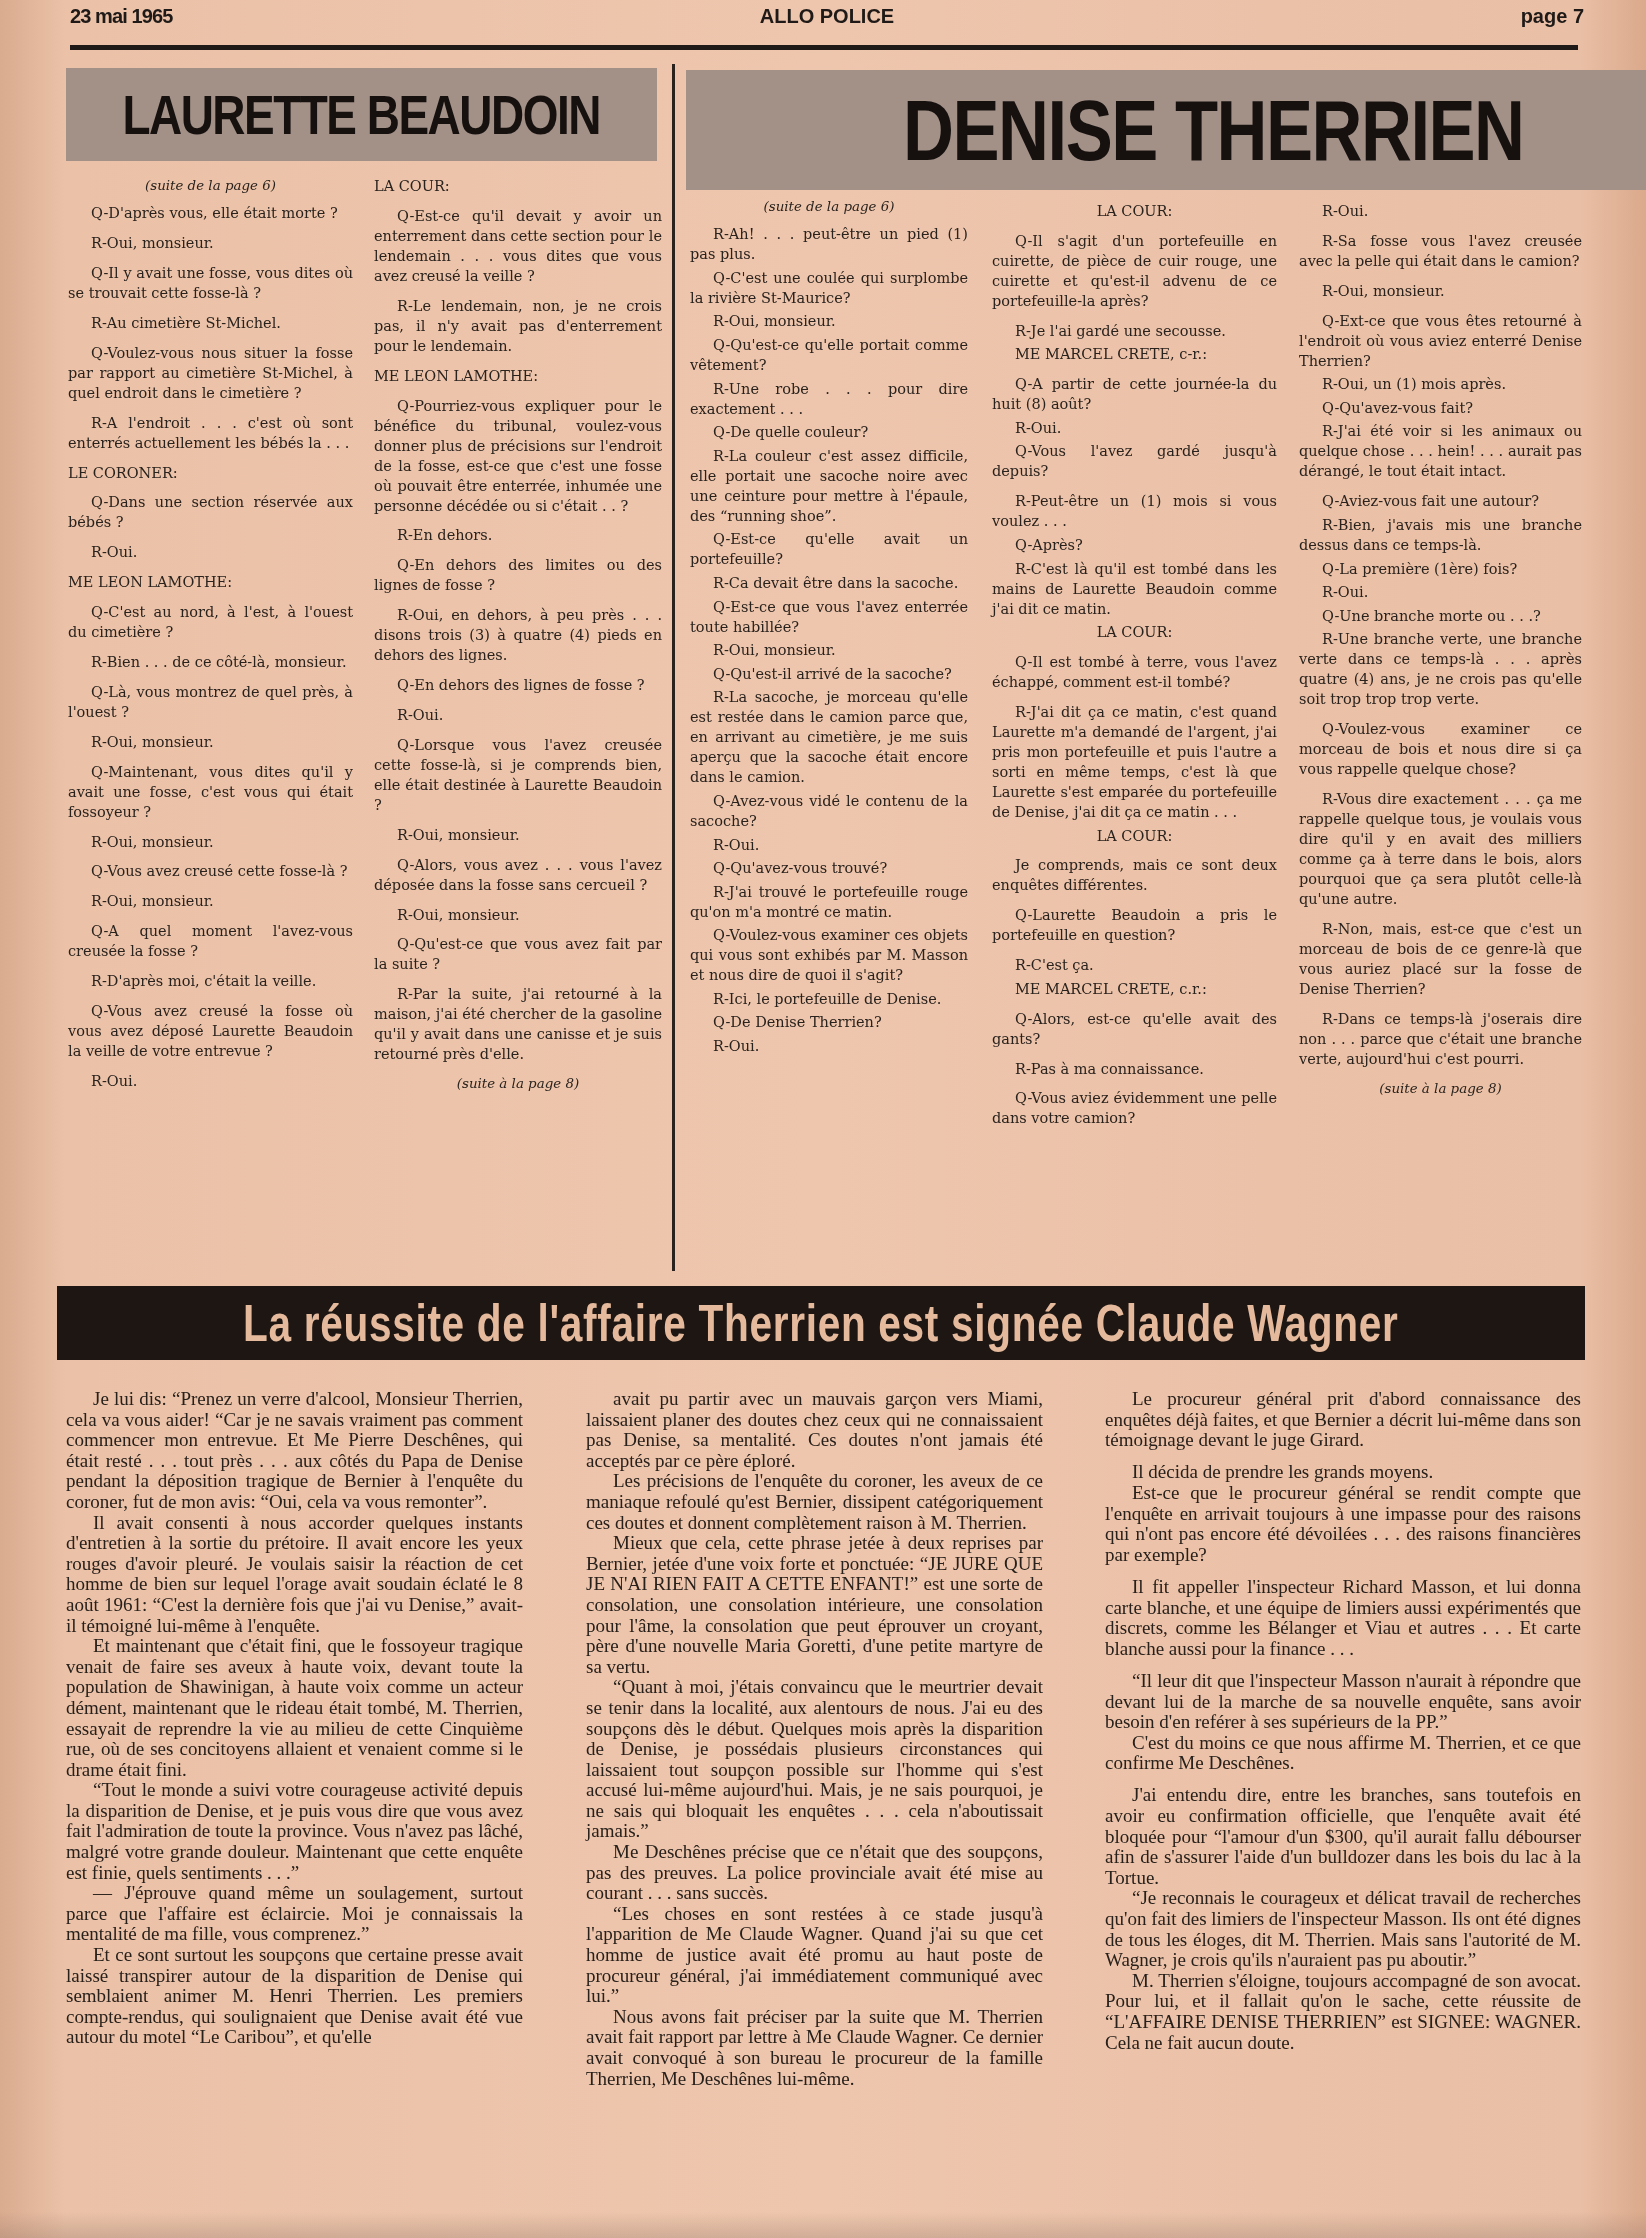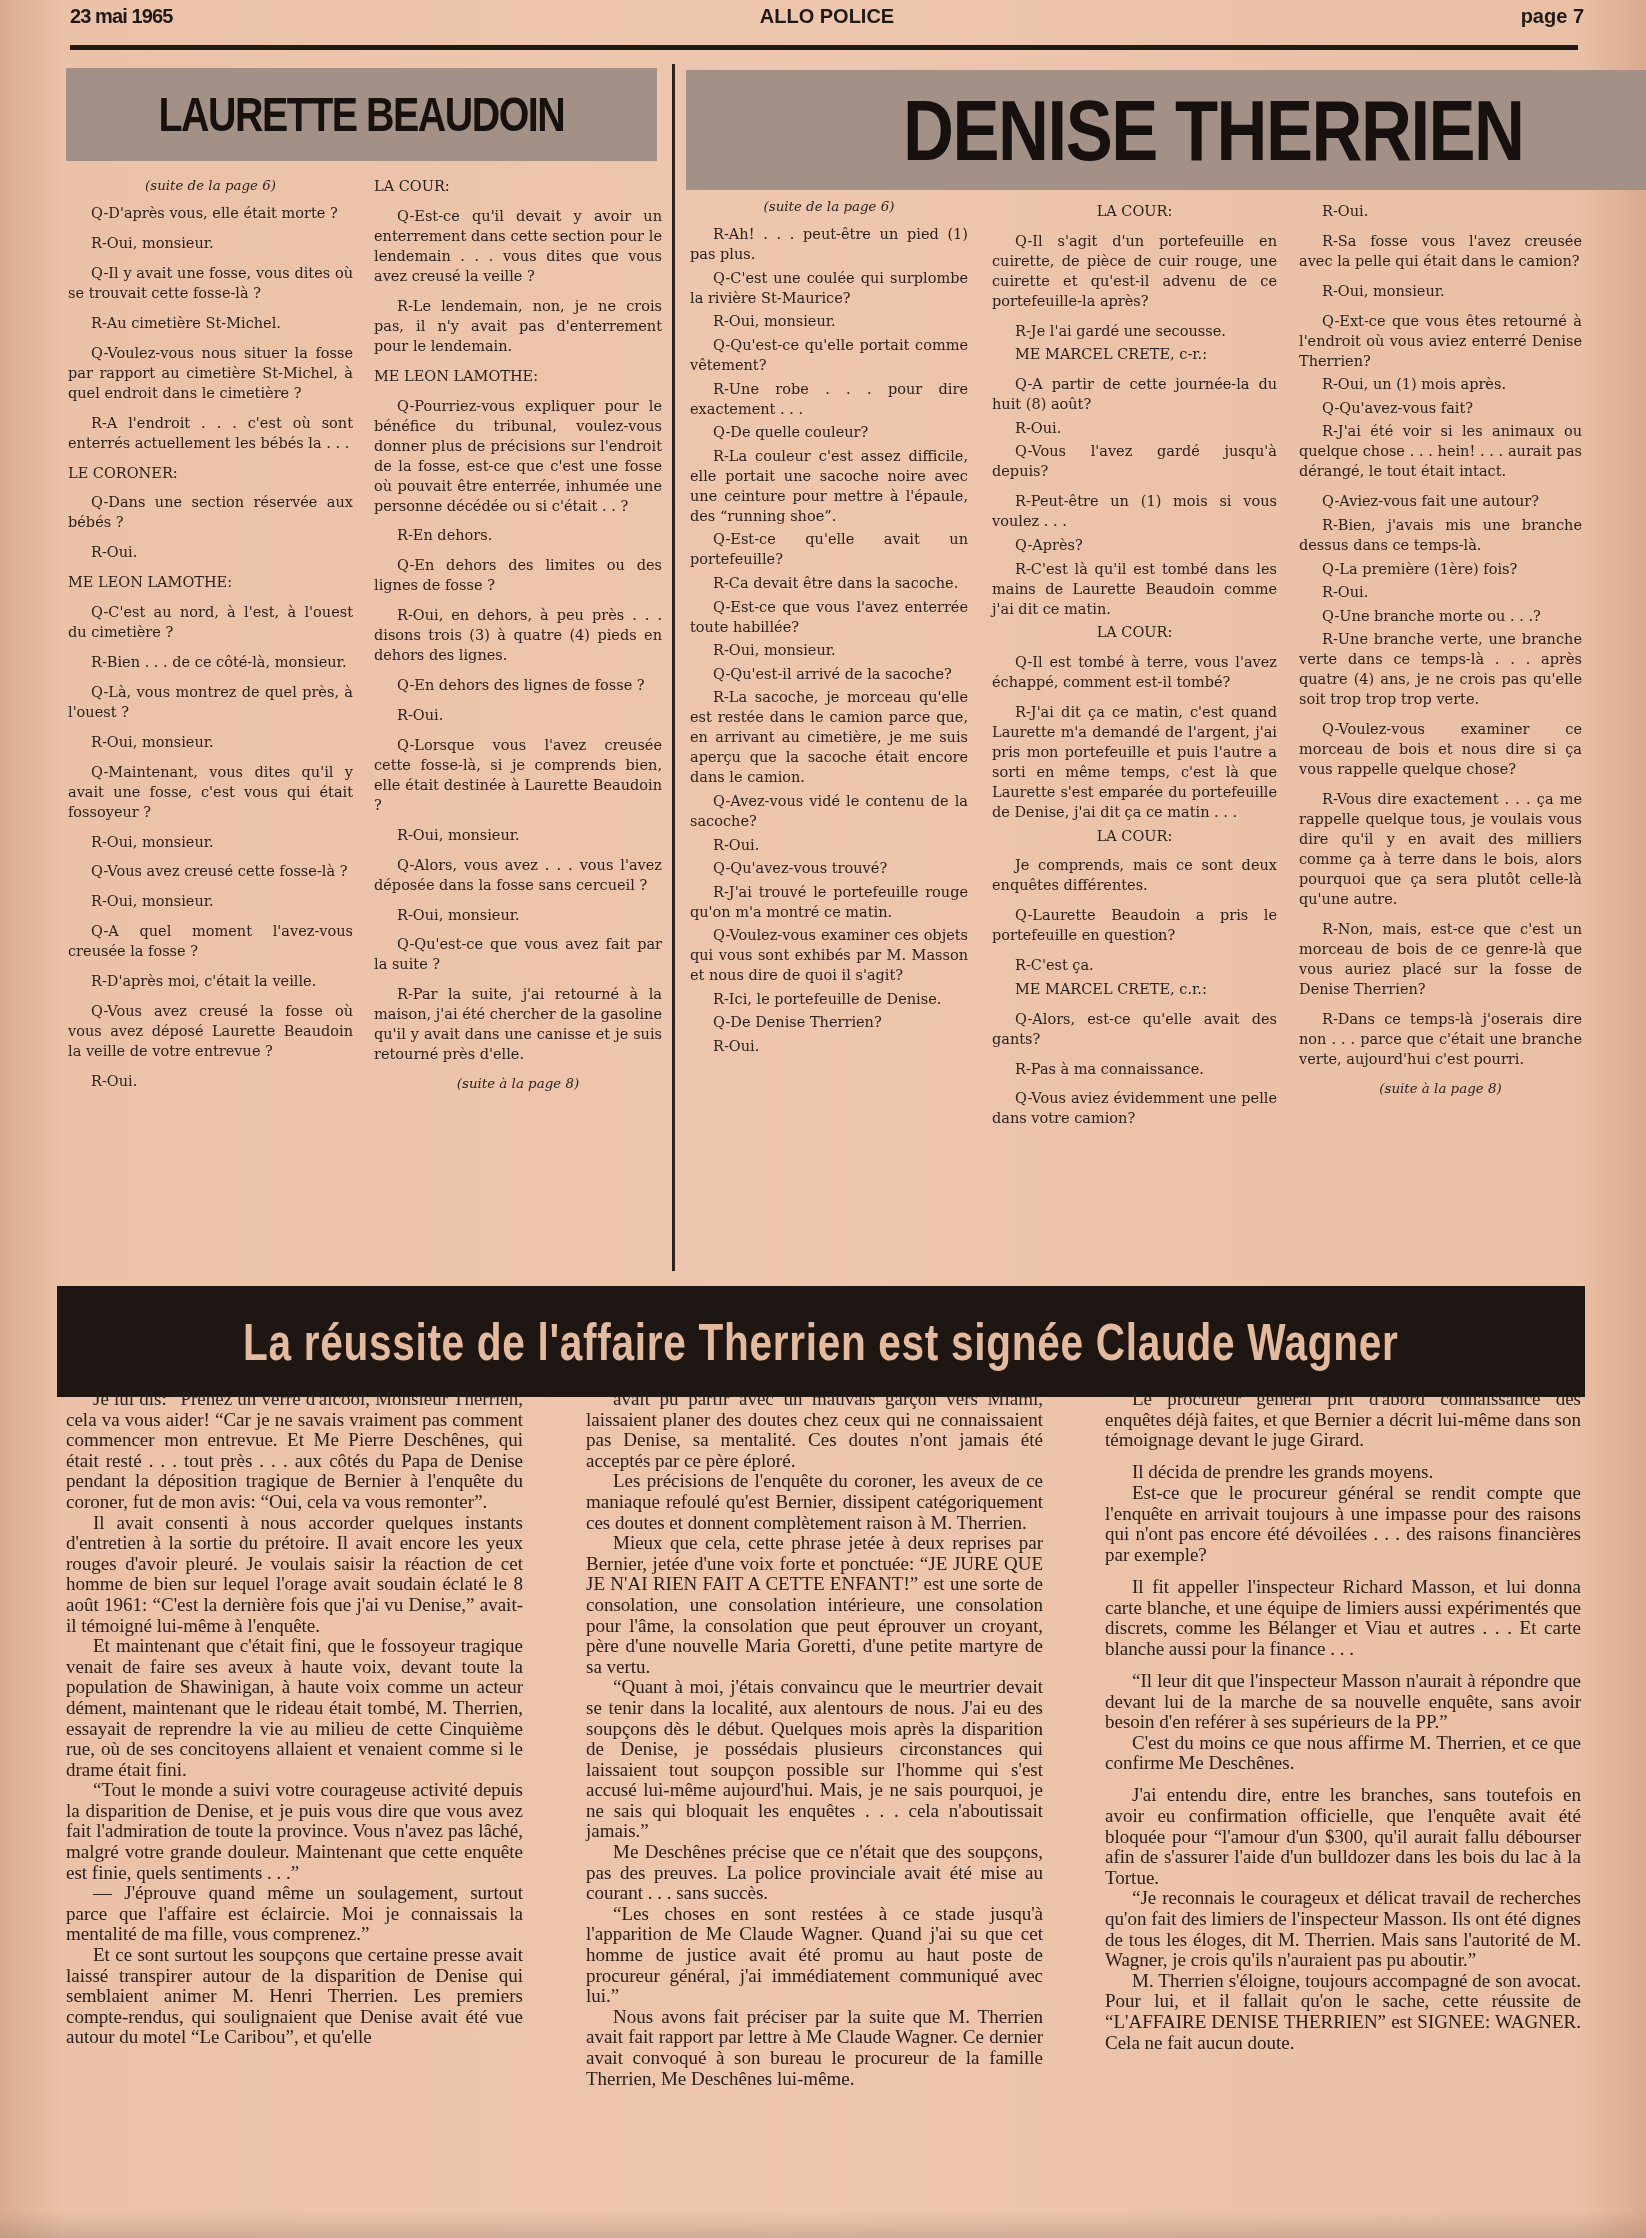--- a/index.html
+++ b/index.html
@@ -15,37 +15,37 @@
   .masthead { position: absolute; left: 70px; top: 5.4px; width: 1514px; height: 32px;
     font-family: "Liberation Sans", sans-serif; font-weight: bold; font-size: 20px; color: #1f1a17; }
   .masthead .date { position: absolute; left: 0; top: 0; letter-spacing: -0.9px; }
   .masthead .paper { position: absolute; left: 0; right: 0; text-align: center; top: 0; letter-spacing: 0px; }
   .masthead .pageno { position: absolute; right: 0; top: 0; }
   .rule { position: absolute; left: 70px; top: 45px; width: 1508px; height: 4.5px; background: #1f1a17; }
   .vdivider { position: absolute; left: 672px; top: 64px; width: 2.7px; height: 1207px; background: #2a221d; }
 
   .banner { position: absolute; background: #a39188; display: flex; align-items: center; justify-content: center;
     font-family: "Liberation Sans", sans-serif; font-weight: bold; color: #16110f; letter-spacing: -1.8px; }
-  .banner.left { left: 66px; top: 68px; width: 591px; height: 93px; font-size: 48px; transform-origin: center; }
+  .banner.left { left: 66px; top: 68px; width: 591px; height: 93px; font-size: 56px; transform-origin: center; }
   .banner.right { left: 686px; top: 70px; width: 1054px; height: 120px; font-size: 86px; }
   .banner span { display: inline-block; transform: scaleX(0.82); }
 
   .col { position: absolute; font-size: 14.5px; line-height: 20px; text-align: justify; }
   .col p { margin: 0 0 9.9px 0; text-indent: 23px; }
   .col p.tight { margin-bottom: 3.6px; }
   .col .speaker { text-indent: 0; }
   .col .speaker.center { text-align: center; }
   .col .suite { font-style: italic; text-align: center; text-indent: 0; margin-bottom: 7.2px; font-size: 13.4px; }
   #c1 { left: 68px; top: 176px; width: 285px; }
   #c2 { left: 374px; top: 176px; width: 288px; }
   #c3 { left: 690px; top: 197px; width: 278px; }
   #c4 { left: 992px; top: 201px; width: 285px; }
   #c5 { left: 1299px; top: 201px; width: 283px; }
 
-  .headline { position: absolute; left: 57px; top: 1286px; width: 1528px; height: 111px; background: #1d1613;
+  .headline { position: absolute; left: 57px; top: 1286px; width: 1528px; height: 74px; background: #1d1613;
     display: flex; align-items: center; justify-content: center; }
   .headline span { font-family: "Liberation Sans", sans-serif; font-weight: bold; color: #e4b99c; font-size: 52px;
     display: inline-block; transform: scaleX(0.78); white-space: nowrap; letter-spacing: 0.9px; }
 
   .acol { position: absolute; font-family: "Liberation Serif", serif; font-size: 19px; line-height: 20.6px; text-align: justify; color: #28201b; }
   .acol p { margin: 0; text-indent: 27px; }
   .acol p.gap { margin-top: 11.6px; }
   #a1 { left: 66px; top: 1389px; width: 457px; }
   #a2 { left: 586px; top: 1389px; width: 457px; }
   #a3 { left: 1105px; top: 1389px; width: 476px; }

